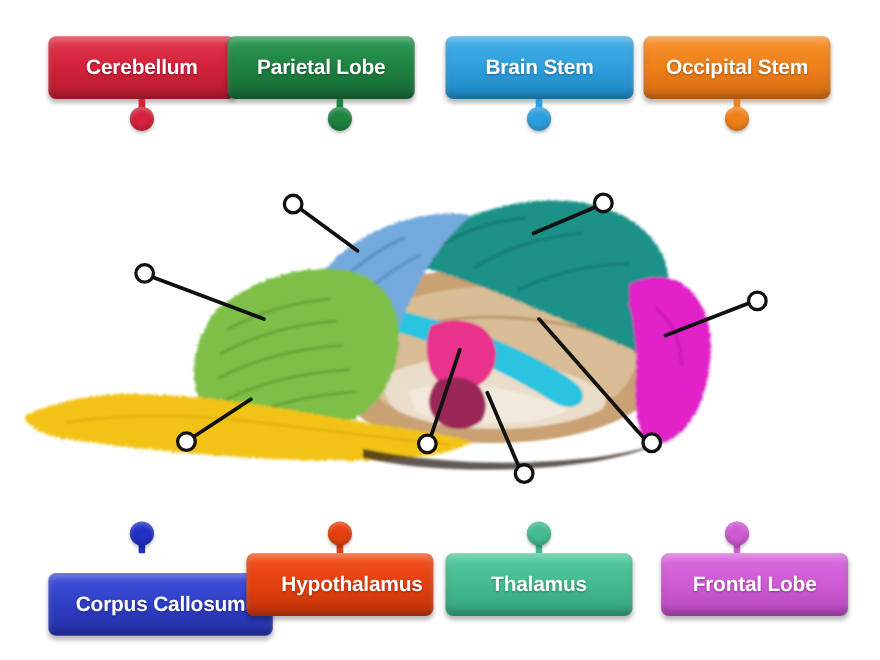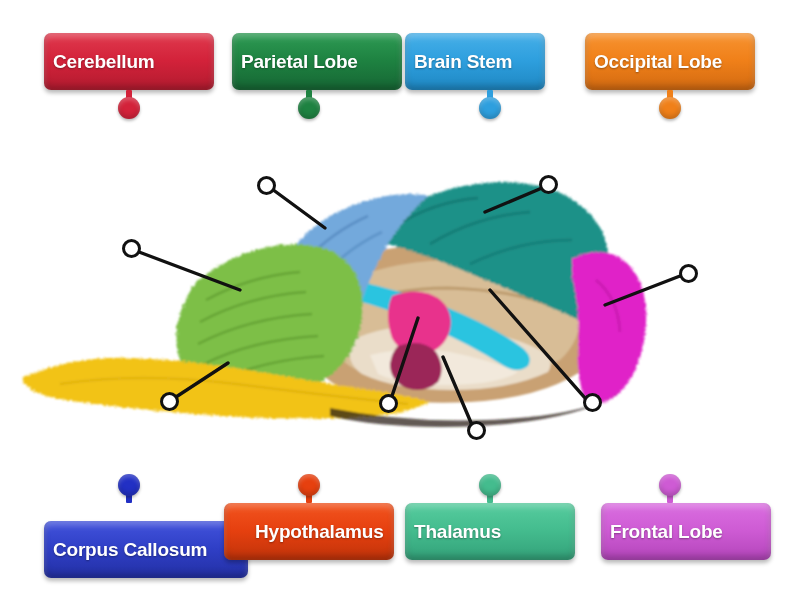--- a/index.html
+++ b/index.html
@@ -16,21 +16,21 @@
     width: 800px; height: 600px;
     background: #ffffff;
   }
 
   
   .chip {
     position: absolute;
     border-radius: 7px;
     display: flex;
     align-items: center;
-    justify-content: flex-start;
+    justify-content: center;
     text-align: center;
     color: #ffffff;
     font-weight: bold;
     font-size: 19px;
     line-height: 1.05;
     letter-spacing: -0.2px;
     padding: 4px 9px;
     cursor: move;
     user-select: none;
     box-shadow: 0 3px 4px rgba(0,0,0,0.28), inset 0 -4px 7px rgba(0,0,0,0.22), inset 0 4px 6px rgba(255,255,255,0.28);
@@ -105,28 +105,28 @@
     <div class="knob" style="background:#2E9FDE;"></div>
   </div>
   <div class="pin down" style="left:667px; top:90px; height:18px;">
     <div class="stem" style="background:#F08019;"></div>
     <div class="knob" style="background:#F08019;"></div>
   </div>
 
   <div class="chip" style="left:44px; top:33px; width:170px; height:57px; background:linear-gradient(180deg,#E03A4E 0%,#D3223A 48%,#B21B2F 100%);">
     <span class="chip-label">Cerebellum</span>
   </div>
-  <div class="chip" style="left:232px; top:33px; width:170px; height:57px; background:linear-gradient(180deg,#2E9B54 0%,#1E8241 48%,#166634 100%);">
+  <div class="chip" style="left:207px; top:33px; width:170px; height:57px; background:linear-gradient(180deg,#2E9B54 0%,#1E8241 48%,#166634 100%);">
     <span class="chip-label">Parietal Lobe</span>
   </div>
-  <div class="chip" style="left:405px; top:33px; width:140px; height:57px; background:linear-gradient(180deg,#46AFE8 0%,#2E9FDE 48%,#1E87C2 100%);">
+  <div class="chip" style="left:405px; top:33px; width:171px; height:57px; background:linear-gradient(180deg,#46AFE8 0%,#2E9FDE 48%,#1E87C2 100%);">
     <span class="chip-label">Brain Stem</span>
   </div>
   <div class="chip" style="left:585px; top:33px; width:170px; height:57px; background:linear-gradient(180deg,#F79331 0%,#F08019 48%,#D26A11 100%);">
-    <span class="chip-label">Occipital Lobe</span>
+    <span class="chip-label">Occipital Stem</span>
   </div>
 
   <div id="diagram">
     <svg id="brainSvg" width="800" height="320" viewBox="0 0 800 320">
       <defs>
         <filter id="soft" x="-15%" y="-15%" width="130%" height="130%">
           <feGaussianBlur stdDeviation="1.1"></feGaussianBlur>
         </filter>
         <filter id="rough" x="-10%" y="-10%" width="120%" height="120%">
           <feTurbulence type="fractalNoise" baseFrequency="0.45" numOctaves="3" seed="7" result="n"></feTurbulence>

